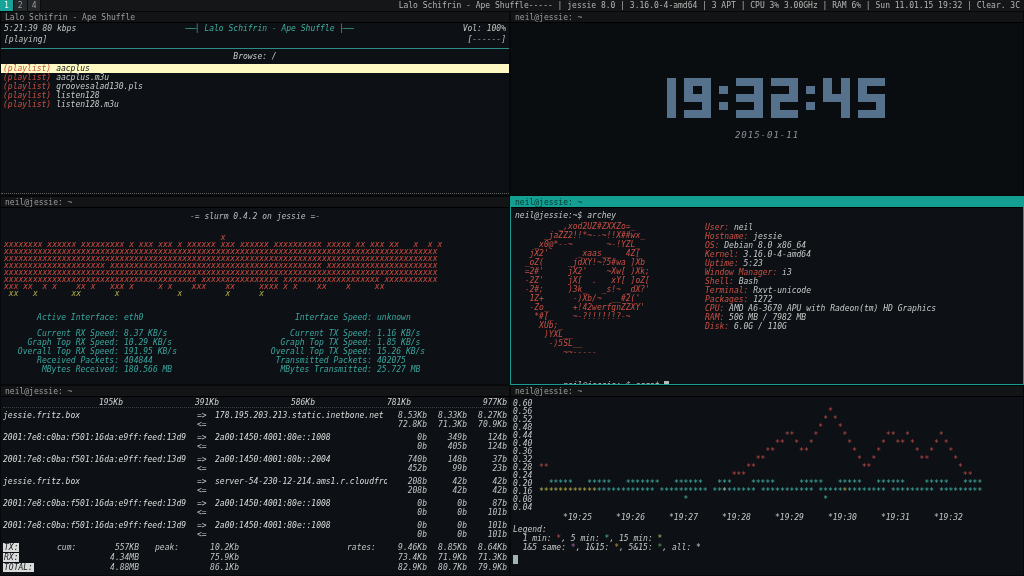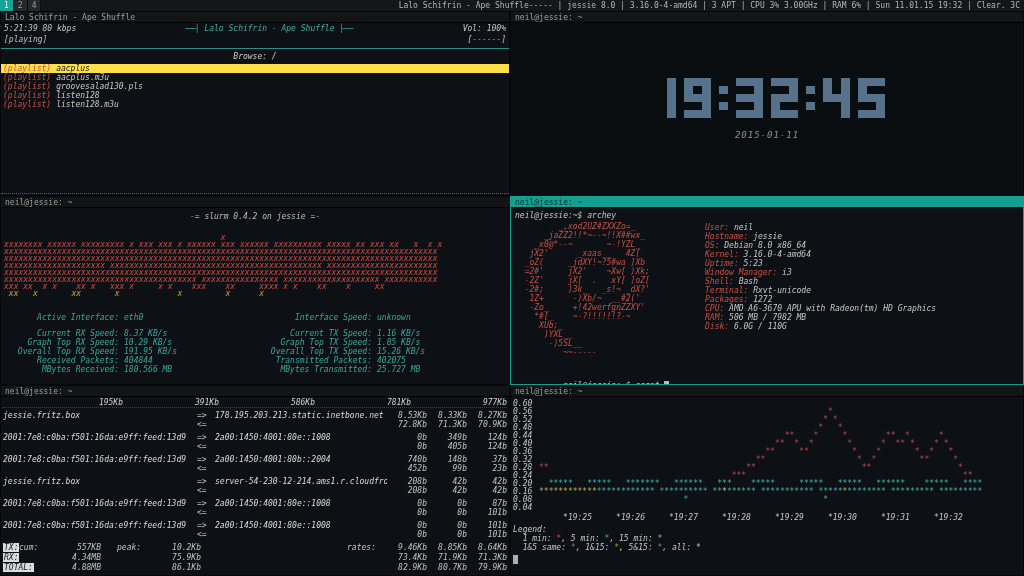--- a/index.html
+++ b/index.html
@@ -29,21 +29,21 @@
   #win-load{left:510px;top:385px;width:514px;height:191px;}
 
   
   .mocp-line1,.mocp-line2{display:flex;justify-content:space-between;padding:1px 3px 0 3px;white-space:pre;}
   .teal{color:#3fae9f;}
   .mocp-sep{border-top:1px solid #2c8d87;margin:3px 0 2px 0;}
   .mocp-browse{text-align:center;color:#c8cbc9;padding:1px 0 2px 0;}
   .mocp-item{height:9px;line-height:9px;padding-left:2px;white-space:pre;}
   .mocp-item .tag{color:#c94f44;}
   .mocp-item .name{color:#c8cbc9;padding-left:5px;}
-  .mocp-item.selected{background:#fde047;}
+  .mocp-item.selected{background:#fef9c3;}
   .mocp-item.selected .name{color:#15181b;}
   .mocp-bottom{position:absolute;left:0;right:0;bottom:1px;border-top:1px dotted #5a5f5e;}
 
   
   .slurm-header{text-align:center;color:#b9bdbb;padding-top:4px;}
   .slurm-graph{margin-top:12px;padding-left:3px;}
   .srow{height:7px;line-height:7px;white-space:pre;font-size:8px;}
   .srow.red{color:#d14b42;}
   .srow.yellow{color:#b4ae45;}
   .slurm-stats{display:flex;margin-top:16px;color:#3aa69e;}
@@ -59,21 +59,21 @@
   .iftop-conns{padding:3px 2px 0 2px;}
   .conn{margin-bottom:4px;}
   .conn-line{display:flex;height:9px;line-height:9px;white-space:pre;}
   .c-src{width:194px;flex-shrink:0;overflow:hidden;color:#dadddb;}
   .c-arr{width:18px;flex-shrink:0;}
   .c-dst{overflow:hidden;white-space:nowrap;color:#dadddb;}
   .c-rates{margin-left:auto;display:flex;flex-shrink:0;}
   .c-rate{width:40px;text-align:right;}
   .iftop-summary{position:absolute;left:2px;right:2px;bottom:2px;}
   .sum-row{display:flex;height:10px;line-height:10px;}
-  .s-label{width:16px;}
+  .s-label{width:54px;}
   .inv{background:#d9dcda;color:#15181a;padding:0 1px;}
   .s-h1{width:28px;}
   .s-v1{width:54px;text-align:right;}
   .s-h2{width:36px;margin-left:16px;}
   .s-v2{width:48px;text-align:right;}
   .s-h3{margin-left:auto;width:40px;}
   .s-rates{display:flex;}
   .s-r{width:40px;text-align:right;}
 
   

